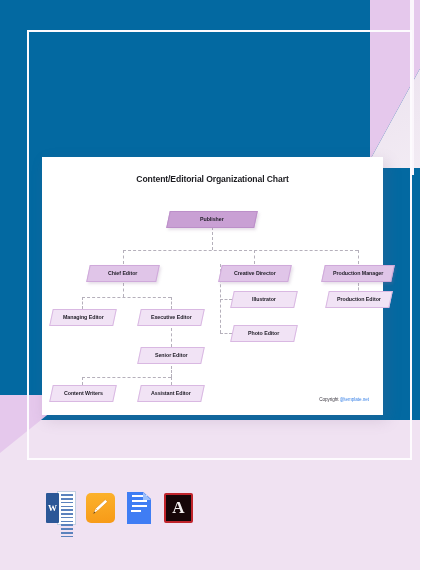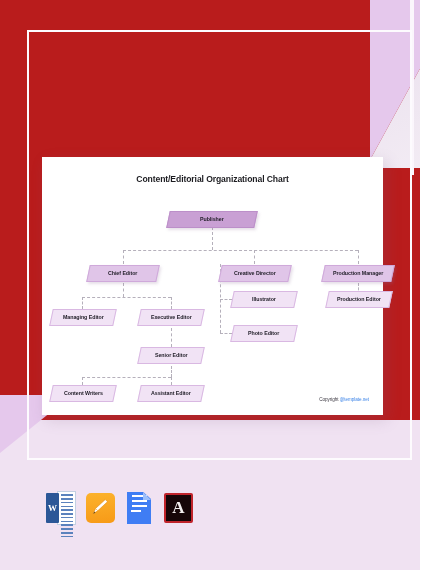--- a/index.html
+++ b/index.html
@@ -5,21 +5,21 @@
   * { box-sizing: border-box; margin: 0; padding: 0; }
   html, body {
     width: 440px; height: 570px;
     font-family: "Liberation Sans", sans-serif;
     overflow: hidden;
   }
   
   #page {
     position: relative;
     width: 420px; height: 570px;
-    background: #b91c1c;
+    background: #0369a1;
     overflow: hidden;
   }
   
   #lower-band {
     position: absolute;
     left: 0; top: 420px; width: 440px; height: 150px;
     background: #f0e2f2;
   }
   
   #fold-bottom-left {

